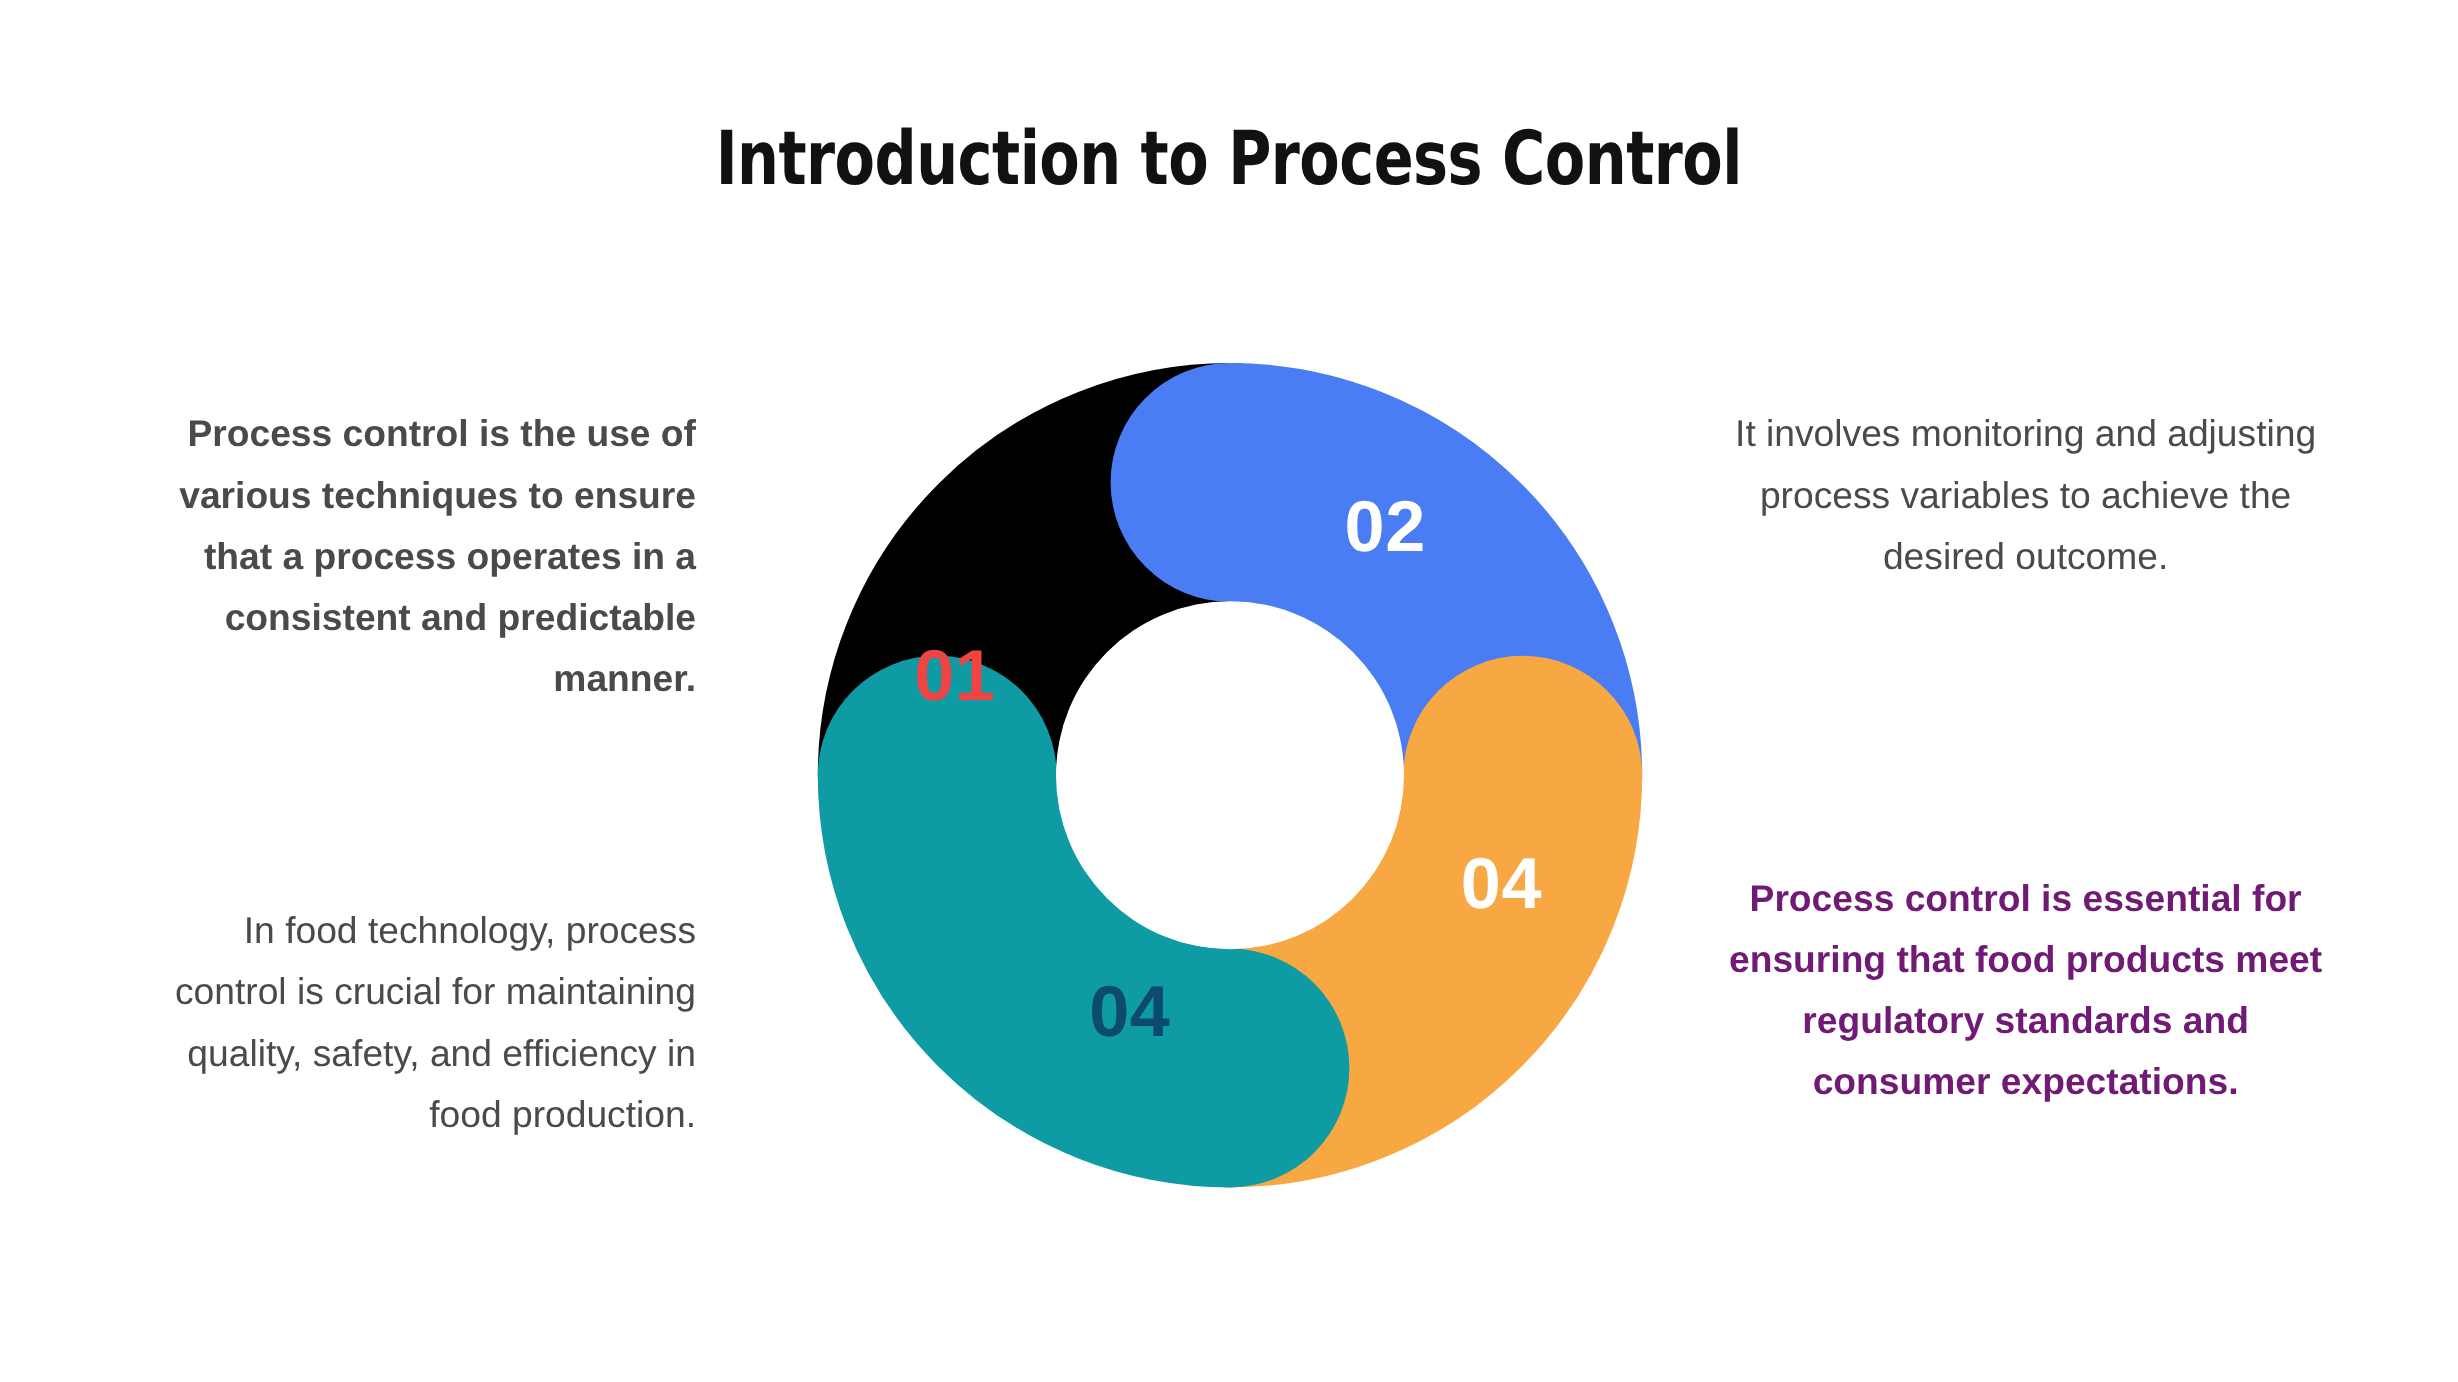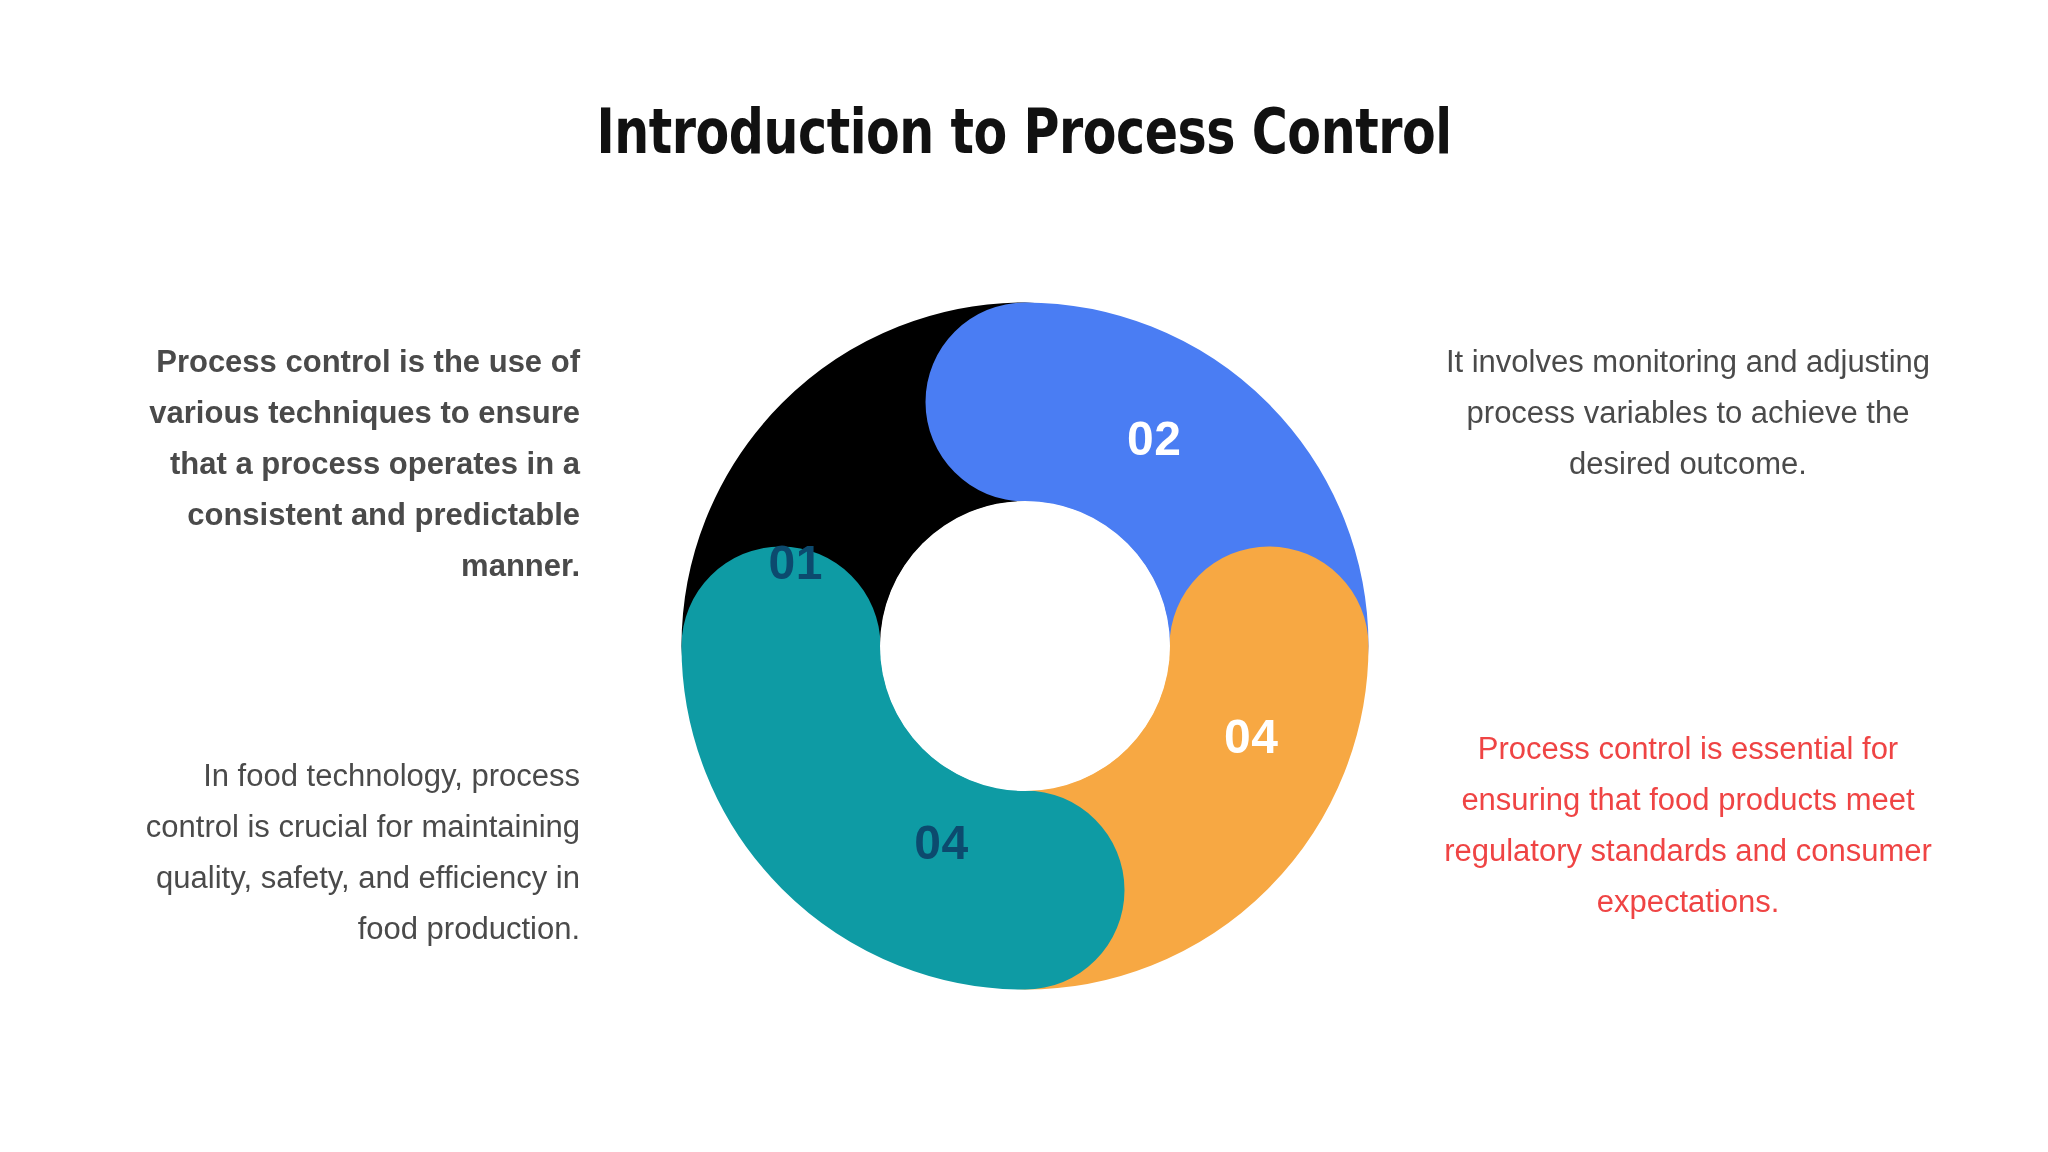--- a/index.html
+++ b/index.html
@@ -67,21 +67,21 @@
   #donut-svg {
     display: block;
     width: 740px;
     height: 740px;
   }
 
   .seg-number {
     position: absolute;
     font-family: "Liberation Sans", sans-serif;
     font-weight: 700;
-    font-size: 48px;
+    font-size: 60px;
     line-height: 48px;
     color: #ffffff;
     letter-spacing: 0.5px;
     white-space: nowrap;
     transform: translate(-50%, -50%);
     pointer-events: none;
   }
   
   #num-01 { left: 249px; top: 212px; }  
 </style>
@@ -91,34 +91,34 @@
 <div id="slide">
 
   <div id="page-title" style="color: rgb(17, 17, 17);">Introduction to Process Control</div>
 
   <div class="desc left" id="desc-01" style="color: rgb(74, 74, 74);">Process control is the use of various techniques to ensure that a process operates in a consistent and predictable manner.</div>
 
   <div class="desc left" id="desc-04" style="color: rgb(74, 74, 74);">In food technology, process control is crucial for maintaining quality, safety, and efficiency in food production.</div>
 
   <div class="desc right" id="desc-02" style="color: rgb(74, 74, 74);">It involves monitoring and adjusting process variables to achieve the desired outcome.</div>
 
-  <div class="desc right" id="desc-03" style="color: #ef4444;">Process control is essential for ensuring that food products meet regulatory standards and consumer expectations.</div>
+  <div class="desc right" id="desc-03" style="color: #701a75; font-weight: bold;">Process control is essential for ensuring that food products meet regulatory standards and consumer expectations.</div>
 
   <div id="donut-wrap">
 
     <svg id="donut-svg" viewBox="0 0 740 740">
 
       <g fill="none" stroke-linecap="round" stroke-width="199">
         <path id="seg-path-01" d="M 126 370 A 244 244 0 0 1 370 126" stroke="#000000"></path>
         <path id="seg-path-02" d="M 370 126 A 244 244 0 0 1 614 370" stroke="#4A7DF3"></path>
         <path id="seg-path-03" d="M 614 370 A 244 244 0 0 1 370 614" stroke="#F7A843"></path>
         <path id="seg-path-04" d="M 370 614 A 244 244 0 0 1 126 370" stroke="#0E9BA4"></path>
       </g>
       <circle id="donut-hole" cx="370" cy="370" r="145" fill="#ffffff"></circle>
     </svg>
 
-    <div class="seg-number" id="num-01" style="left: 140.715px; top: 286.547px; color: #0c4a6e;">01</div>
+    <div class="seg-number" id="num-01" style="left: 140.715px; top: 286.547px; color: #ef4444;">01</div>
     <div class="seg-number" id="num-02" style="left: 499.3px; top: 163.076px; color: rgb(255, 255, 255);">02</div>
     <div class="seg-number" id="num-03" style="left: 596.233px; top: 461.404px; color: rgb(255, 255, 255);">04</div>
     <div class="seg-number" id="num-04" style="left: 286.547px; top: 567px; color: #0c4a6e;">04</div>
   </div>
 
 </div>
 
 </body></html>

